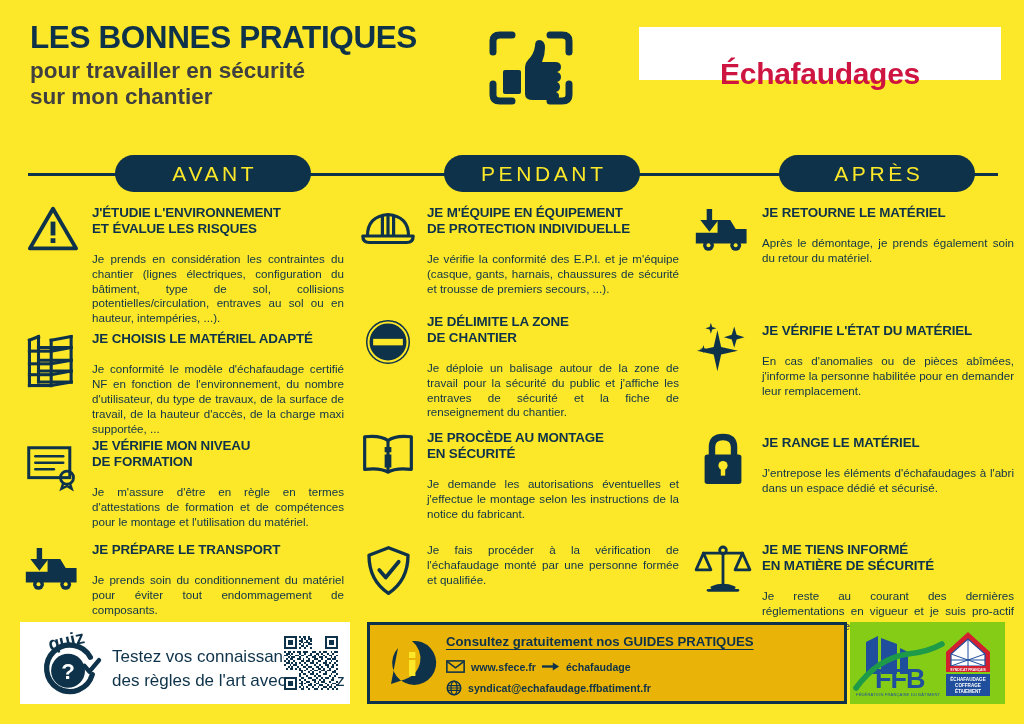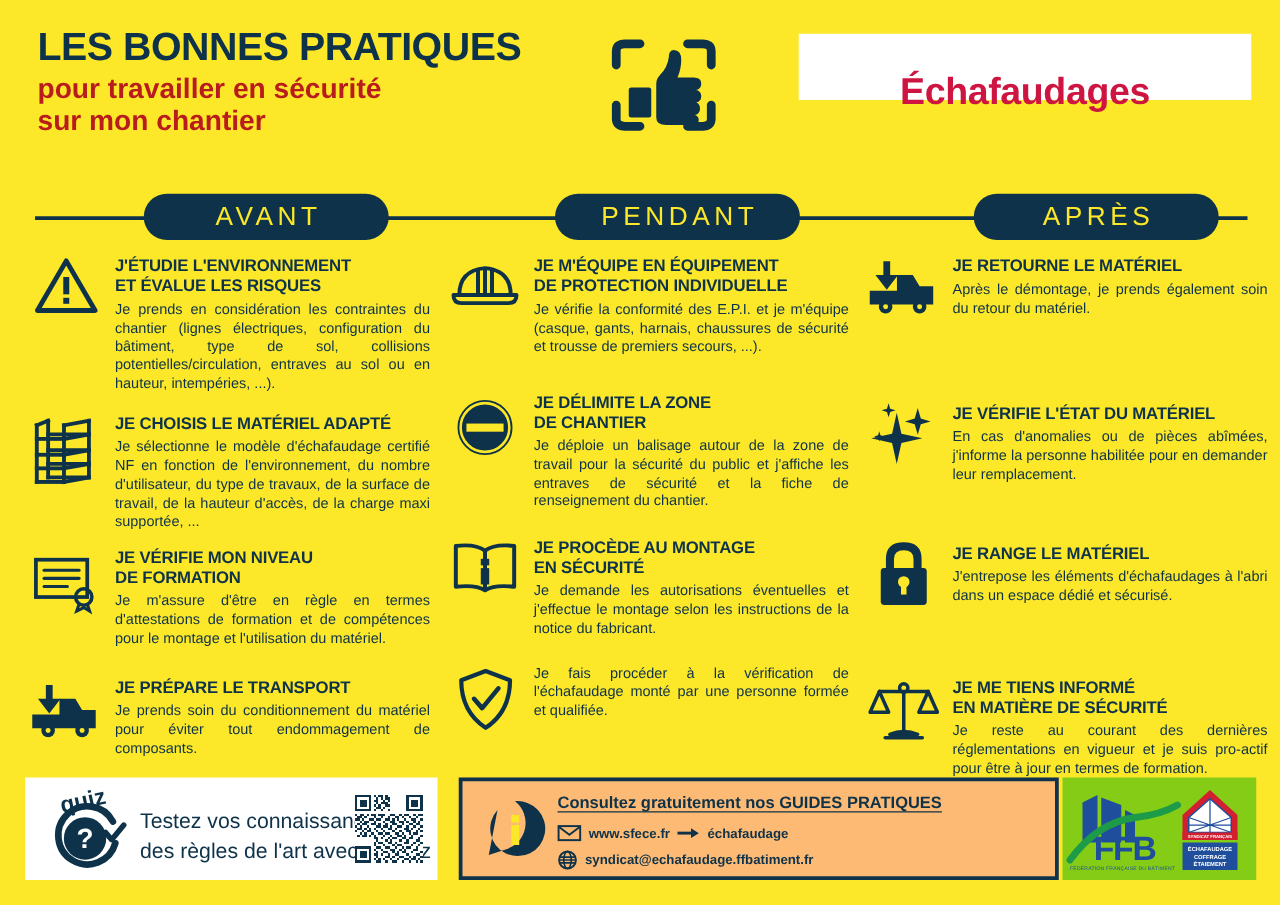--- a/index.html
+++ b/index.html
@@ -16,21 +16,21 @@
   }
 
   
   .header { position: absolute; left: 0; top: 0; width: 1024px; height: 140px; }
   .title-block { position: absolute; left: 30px; top: 22px; }
   .title-main {
     font-size: 31.5px; font-weight: 700; color: #0E3249;
     letter-spacing: -0.4px; line-height: 1.0; white-space: nowrap;
   }
   .title-sub {
-    font-size: 22.5px; font-weight: 700; color: #b91c1c;
+    font-size: 22.5px; font-weight: 700; color: #404040;
     line-height: 1.16; margin-top: 4px; white-space: nowrap;
   }
   .thumb-badge { position: absolute; left: 483px; top: 22px; width: 96px; height: 92px; }
   .topic-chip {
     position: absolute; left: 639px; top: 27px;
     width: 362px; height: 53px;
     background: #FFFFFF;
     display: flex; align-items: center; justify-content: center;
   }
   .topic-chip span {
@@ -66,41 +66,41 @@
     width: 62px; height: 62px;
     display: flex; align-items: flex-start; justify-content: center;
   }
   .item-body { margin-left: 70px; }
   .item-title {
     font-size: 13.4px; font-weight: 700; color: #0E3249;
     line-height: 1.18; letter-spacing: -0.15px;
   }
   .item-text {
     font-size: 11.6px; font-weight: 400; color: #0E3249;
-    line-height: 1.29; text-align: justify; margin-top: 4px;
+    line-height: 1.29; text-align: justify; margin-top: 15px;
   }
 
   
   .quiz-box {
     position: absolute; left: 20px; top: 622px;
     width: 330px; height: 82px;
     background: #FFFFFF;
   }
   .quiz-logo { position: absolute; left: 16px; top: 10px; width: 66px; height: 62px; }
   .quiz-text {
     position: absolute; left: 92px; top: 23px;
     font-size: 17px; font-weight: 400; color: #0E3249;
     line-height: 1.42;
   }
   .quiz-qr { position: absolute; left: 264px; top: 14px; width: 54px; height: 54px; }
 
   .guides-box {
     position: absolute; left: 367px; top: 622px;
     width: 480px; height: 82px;
-    background: #fdba74;
+    background: #eab308;
     border: 3px solid #0E3249;
   }
   .guides-icon { position: absolute; left: 18px; top: 14px; width: 48px; height: 48px; }
   .guides-title {
     position: absolute; left: 76px; top: 9px;
     font-size: 13.2px; font-weight: 700; color: #0E3249;
     text-decoration: underline; text-underline-offset: 3px;
   }
   .guides-row {
     position: absolute; left: 76px;
@@ -205,21 +205,21 @@
               <path d="M16 54 L52 54"></path>
             <path d="M30 20 L52 16"></path>
               <path d="M30 34 L52 30"></path>
               <path d="M30 46 L52 42"></path>
               <path d="M30 58 L52 54"></path>
           </g>
         </svg>
       </div>
       <div class="item-body">
         <div class="item-title">JE CHOISIS LE MATÉRIEL ADAPTÉ</div>
-        <div class="item-text">Je sélectionne le modèle d'échafaudage certifié NF en fonction de l'environnement, du nombre d'utilisateur, du type de travaux, de la surface de travail, de la hauteur d'accès, de la charge maxi supportée, ...</div>
+        <div class="item-text">Je conformité le modèle d'échafaudage certifié NF en fonction de l'environnement, du nombre d'utilisateur, du type de travaux, de la surface de travail, de la hauteur d'accès, de la charge maxi supportée, ...</div>
       </div>
     </div>
 
     <div class="item" style="height:100px;">
       <div class="item-icon" style="top:4px;">
         <svg viewBox="0 0 60 50" width="56" height="47">
           <rect x="4" y="6" width="44" height="32" fill="none" stroke="#0E3249" stroke-width="3.2"></rect>
           <g stroke="#0E3249" stroke-width="2.6" stroke-linecap="round">
             <path d="M11 15 L41 15"></path>
               <path d="M11 22 L41 22"></path>

